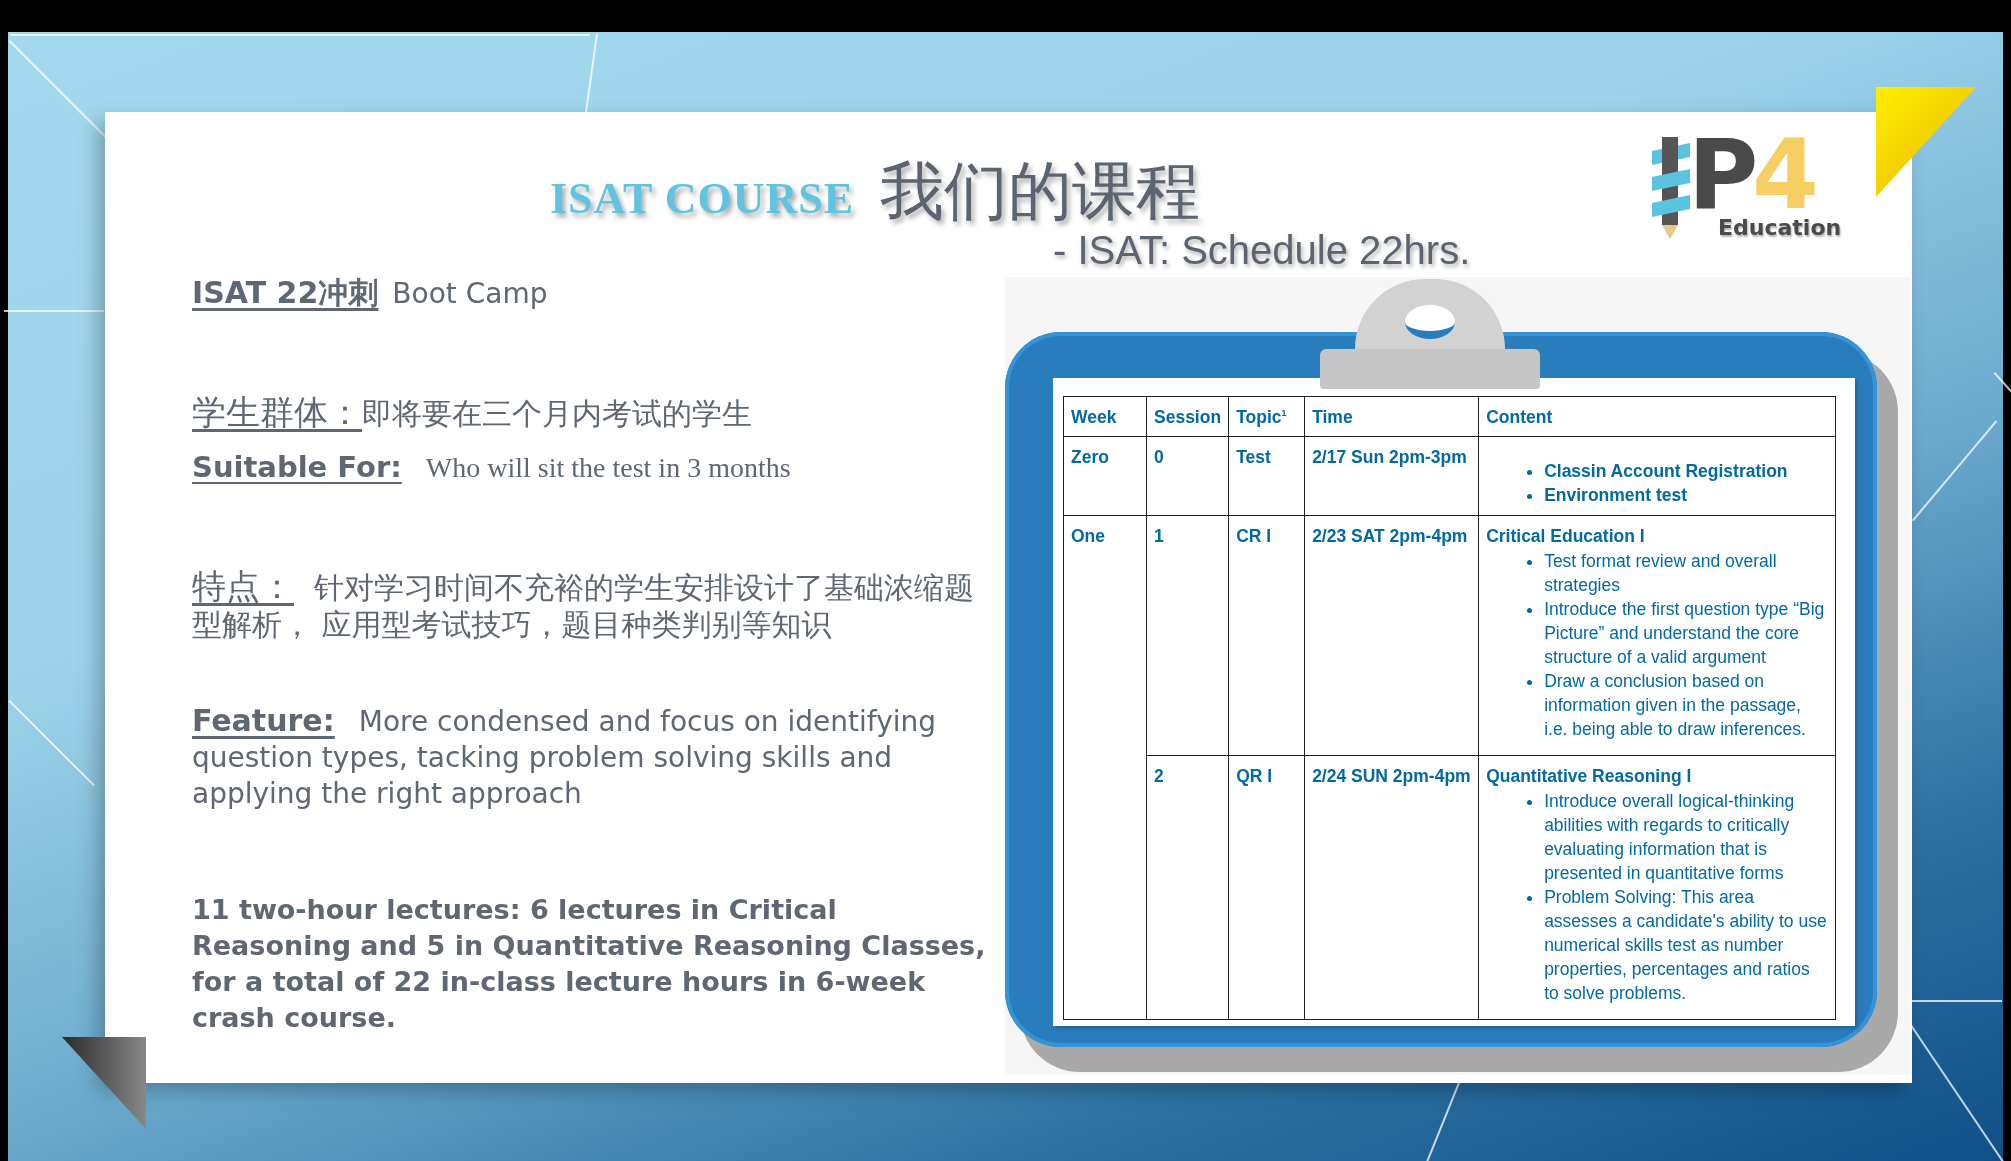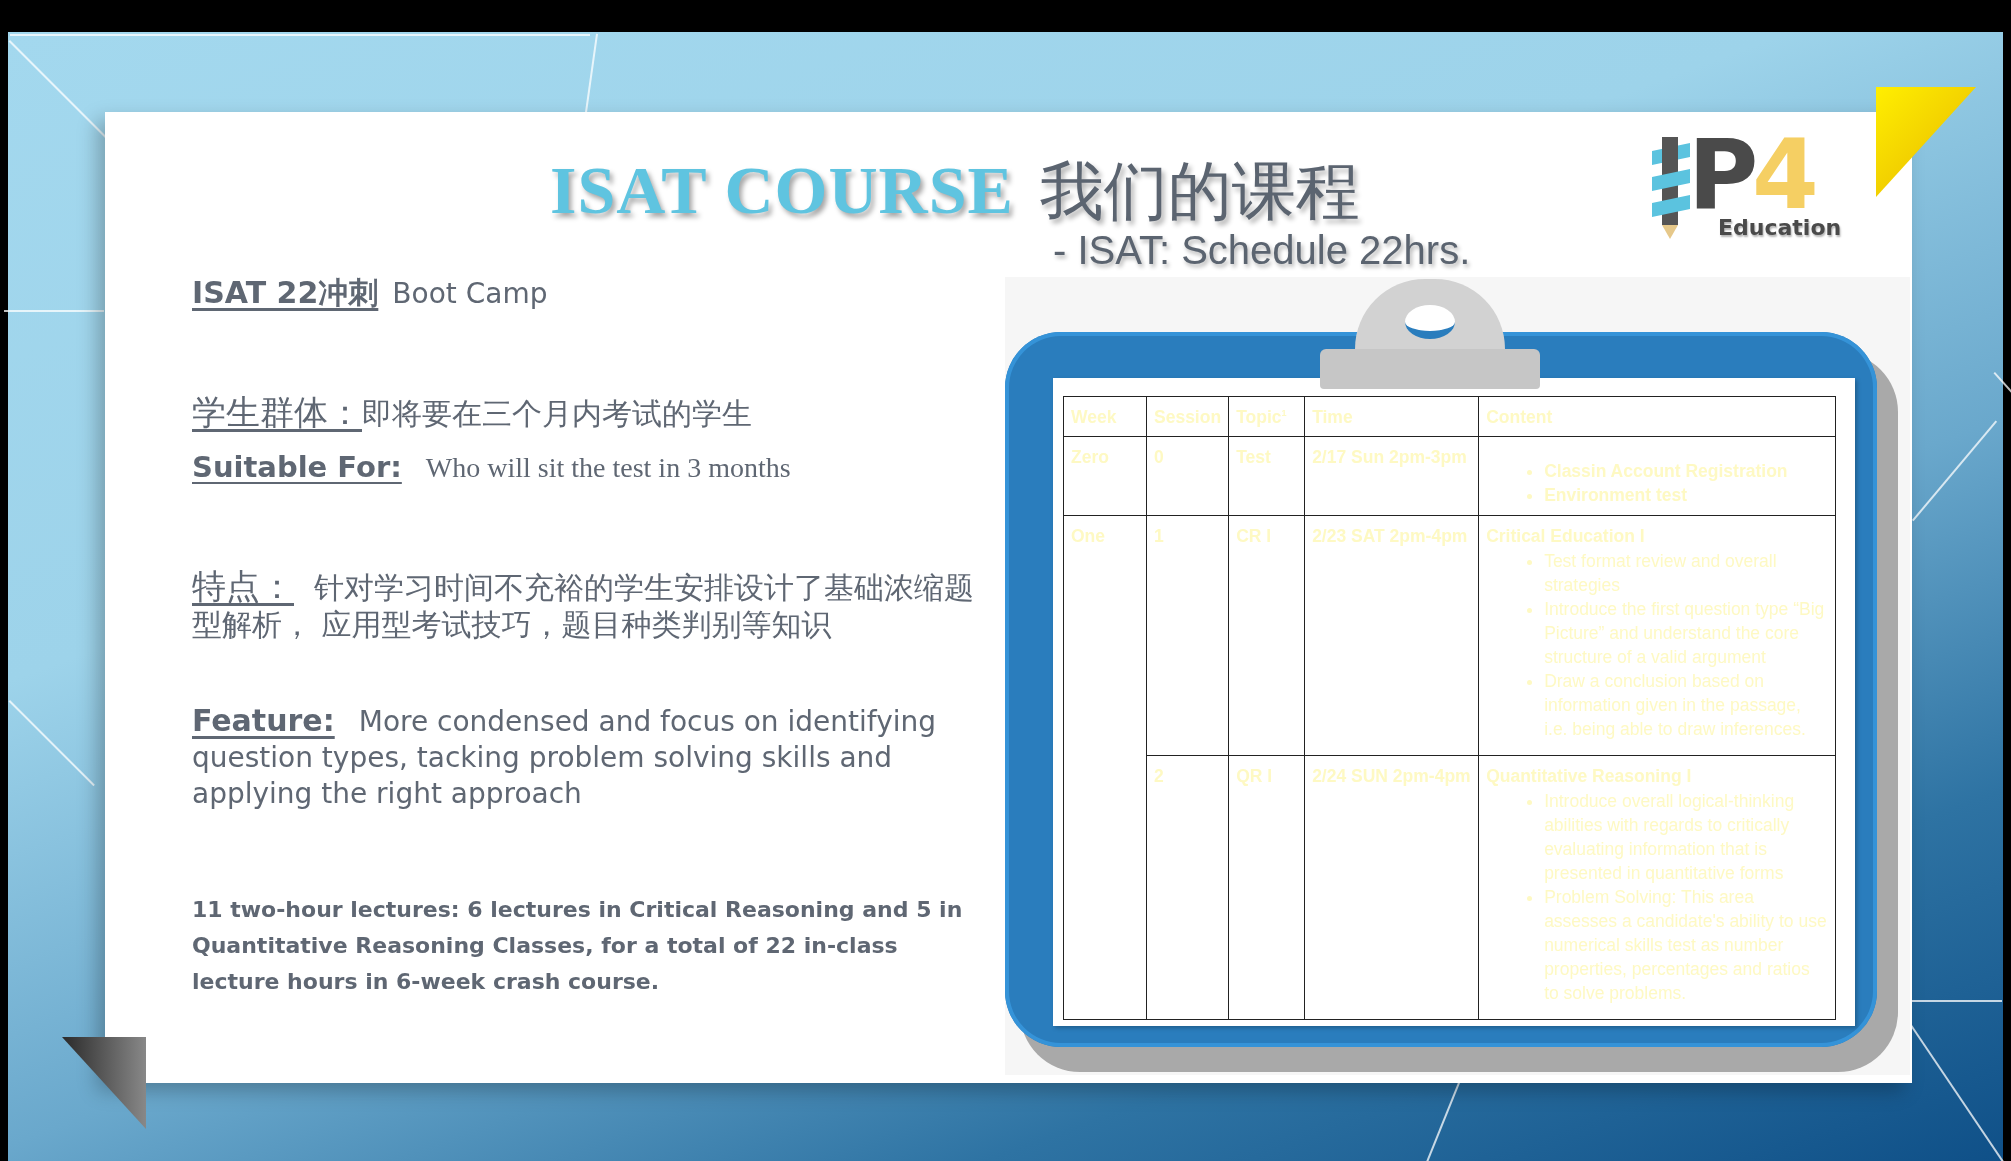--- a/index.html
+++ b/index.html
@@ -9,21 +9,21 @@
   .bg-line { position:absolute; background:rgba(255,255,255,0.75); height:1.5px; transform-origin:0 0; }
   .panel { position:absolute; left:105px; top:112px; width:1807px; height:971px; background:#fff;
            box-shadow: -8px 8px 18px rgba(0,0,0,0.25); }
   .yellow-tri2 { position:absolute; left:1876px; top:87px; width:100px; height:110px;
                  background: linear-gradient(135deg, #ffef00 0%, #e6b400 100%);
                  clip-path: polygon(0 0, 100% 0, 0 100%); }
   .dark-tri { position:absolute; left:62px; top:1037px; width:84px; height:92px;
               background: linear-gradient(90deg, #2a2a2a 0%, #888 100%);
               clip-path: polygon(0 0, 100% 0, 100% 100%); }
   .title { position:absolute; left:550px; top:148px; white-space:nowrap; }
-  .title-en { font-family:"Liberation Serif", serif; font-weight:bold; font-size:68px; color:#5fc4e0;
+  .title-en { font-family:"Liberation Serif", serif; font-weight:bold; font-size:44px; color:#5fc4e0;
               text-shadow: 3px 4px 5px rgba(0,0,0,0.35); letter-spacing:1px; }
   .title-zh { font-family:"DejaVu Sans", sans-serif; font-size:64px; color:#5b6470; margin-left:26px;
               text-shadow: 3px 4px 5px rgba(0,0,0,0.3); }
   .subtitle { position:absolute; left:1053px; top:228px; font-size:40px; color:#5b6470;
               text-shadow: 2px 3px 4px rgba(0,0,0,0.3); font-family:"Liberation Sans", sans-serif; }
   .logo { position:absolute; left:1648px; top:133px; width:200px; height:108px; }
   .logo .pencil { position:absolute; left:14px; top:4px; width:16px; height:88px; background:#555; }
   .logo .pencil-tip { position:absolute; left:14px; top:92px; width:0; height:0;
                       border-left:8px solid transparent; border-right:8px solid transparent; border-top:14px solid #e6c88a; }
   .logo .ribbon { position:absolute; left:4px; width:38px; height:14px; background:#5bc3df; transform:skewY(-12deg); }
@@ -39,32 +39,32 @@
   .l2 .v { font-size:30px; }
   .l3 { top:450px; font-size:29px; }
   .l3 .k { font-weight:bold; }
   .l3 .v { margin-left:24px; font-size:28px;font-family:Liberation Serif, serif; }
   .l4 { top:568px; width:790px; font-size:30px; line-height:37px; }
   .l4 .k { font-size:34px; }
   .l4 .v { margin-left:20px; }
   .l5 { top:703px; width:760px; font-size:28px; line-height:36px; }
   .l5 .k { font-weight:bold; font-size:30px; }
   .l5 .v { margin-left:24px; }
-  .l6 { top:892px; width:800px; font-size:22px; line-height:36px; font-weight:bold; }
+  .l6 { top:892px; width:800px; font-size:27px; line-height:36px; font-weight:bold; }
   
   .clip-area { position:absolute; left:1005px; top:277px; width:905px; height:798px; background:#f6f6f6; }
   .board-shadow { position:absolute; left:1020px; top:352px; width:878px; height:720px; border-radius:60px; background:#a9a9a9; }
   .board { position:absolute; left:1005px; top:332px; width:872px; height:715px; border-radius:56px; background:#2a7dbd;
            box-shadow: inset 0 0 0 4px #3593d8; }
   .paper { position:absolute; left:1053px; top:378px; width:802px; height:648px; background:#fff; box-shadow: 2px 2px 4px rgba(0,0,0,0.25); }
   .clip { position:absolute; left:1320px; top:279px; width:220px; height:110px; }
   .clip-top { position:absolute; left:35px; top:0; width:150px; height:90px; background:#d2d2d2; border-radius:70px 70px 0 0; }
   .clip-hole { position:absolute; left:85px; top:26px; width:50px; height:34px; background:#fff; border-radius:50%; border-bottom:8px solid #2a7dbd; box-sizing:border-box; }
   .clip-base { position:absolute; left:0; top:70px; width:220px; height:40px; background:#c6c6c6; border-radius:6px 6px 4px 4px; }
-  table.sched { position:absolute; left:1063px; top:396px; width:773px; border-collapse:collapse; font-family:"Liberation Sans", sans-serif; font-size:17.5px; color:#fef9c3; }
+  table.sched { position:absolute; left:1063px; top:396px; width:773px; border-collapse:collapse; font-family:"Liberation Sans", sans-serif; font-size:17.5px; color:#0369a1; }
   table.sched td, table.sched th { border:1.5px solid #222; vertical-align:top; text-align:left; padding:10px 7px 8px 7px; }
   table.sched th { font-weight:bold; }
   table.sched td.b { font-weight:bold;margin-top:20px; }
   .c-week { width:68px; } .c-sess { width:66px; } .c-topic { width:61px; } .c-time { width:159px; }
   table.sched ul { margin:2px 0 0 0; padding-left:58px; }
   table.sched li { line-height:24px; }
   .content-head { font-weight:bold; }
   .bold-list li { font-weight:bold; }
   sup { font-size:9px; }
 </style>

